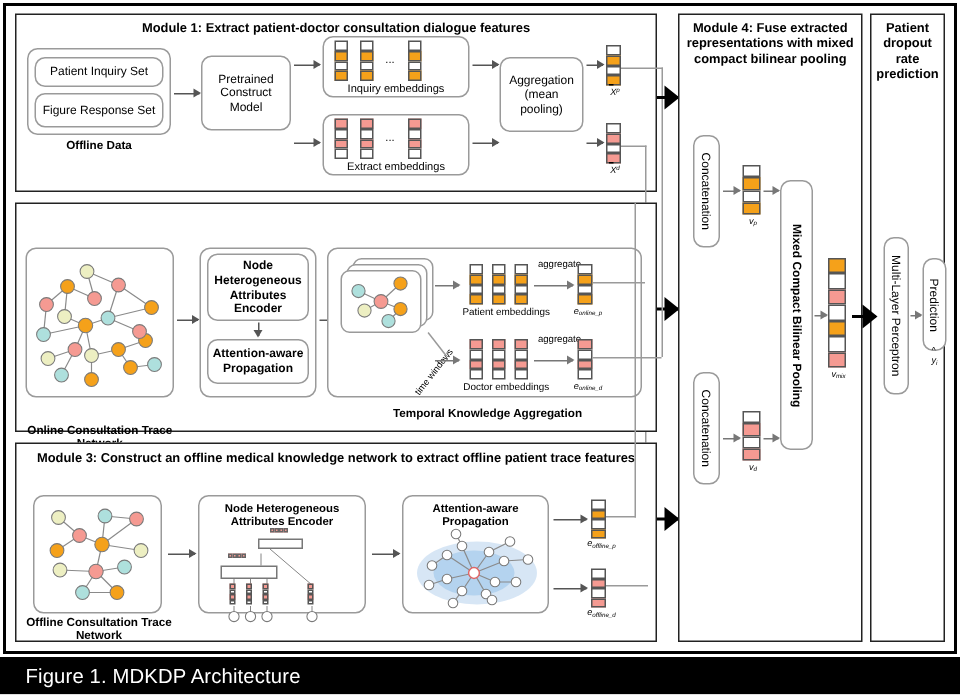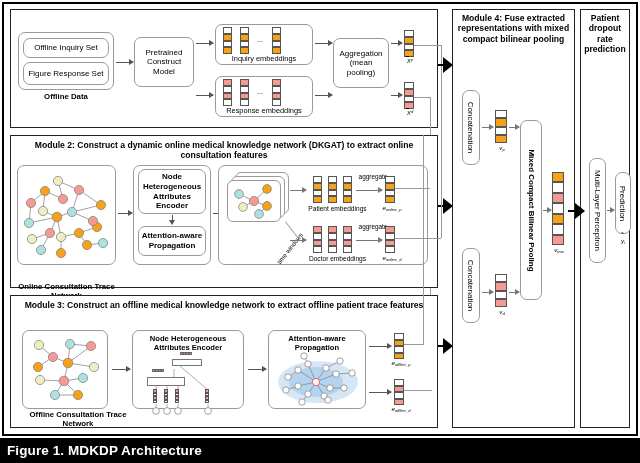--- a/index.html
+++ b/index.html
@@ -34,22 +34,22 @@
   .arrow::after{content:"";position:absolute;right:-1px;top:-2.6px;
     border-left:5px solid #555;border-top:3px solid transparent;border-bottom:3px solid transparent;}
   .arrow.thin::after{border-left-color:#777;}
   .arrow.big{background:#000;height:2px;}
   .arrow.big::after{border-left:10px solid #000;border-top:8px solid transparent;border-bottom:8px solid transparent;top:-7px;}
   .arrow-dn{position:absolute;width:1px;background:#555;}
   .arrow-dn::after{content:"";position:absolute;bottom:-1px;left:-2.6px;
     border-top:5px solid #555;border-left:3px solid transparent;border-right:3px solid transparent;}
   .line{position:absolute;background:#9a9a9a;}
 
-  .caption{position:absolute;left:0;background:#000;color:#fff;font-weight:bold;
-           font-size:13.5px;display:flex;align-items:center;padding-left:7px;box-sizing:border-box;letter-spacing:.1px;}
+  .caption{position:absolute;left:0;background:#000;color:#fff;font-weight:normal;
+           font-size:13.5px;display:flex;align-items:center;padding-left:17px;box-sizing:border-box;letter-spacing:.1px;}
 
   .ital{font-style:italic;}
   .sub{font-size:0.68em;vertical-align:-0.25em;font-style:italic;}
   .sup{font-size:0.68em;vertical-align:0.45em;font-style:italic;}
   .ovb{position:relative;}
   .ovb::before{content:"";position:absolute;left:-0.5px;right:1.5px;top:-1.5px;height:1px;background:#000;}
   .hatm{position:relative;}
   .hatm::before{content:"^";position:absolute;left:0;top:-6px;font-size:0.95em;}
 
   svg{position:absolute;overflow:visible;}
@@ -62,23 +62,24 @@
   .minibox{position:absolute;border:0.7px solid #777;background:#fff;box-sizing:border-box;}
 </style>
 </head>
 <body>
 
 <div id="page">
 
   <div class="frame" style="left:2px;top:2px;width:636px;height:434px;"></div>
 
   <div class="modbox" style="left:10px;top:9px;width:428px;height:119px;"></div>
+  <div class="mod-title" style="left:22px;top:13px;width:404px;">Module 1: Extract patient-doctor consultation dialogue features</div>
 
   <div class="rbox" style="left:18px;top:32px;width:96px;height:58px;"></div>
-  <div class="rbox-txt" style="left:23px;top:38px;width:86px;height:20px;">Offline Inquiry Set</div>
+  <div class="rbox-txt" style="left:23px;top:38px;width:86px;height:20px;">Patient Inquiry Set</div>
   <div class="rbox-txt" style="left:23px;top:62px;width:86px;height:23px;">Figure Response Set</div>
   <div class="lbl-b" style="left:14px;top:92px;width:104px;">Offline Data</div>
 
   <div class="arrow" style="left:116px;top:62px;width:17px;"></div>
 
   <div class="rbox-txt" style="left:134px;top:37px;width:60px;height:50px;">Pretrained Construct Model</div>
 
   <div class="arrow" style="left:196px;top:43px;width:17px;"></div>
   <div class="arrow" style="left:196px;top:95px;width:17px;"></div>
 
@@ -117,21 +118,21 @@
       <div class="cell c-p"></div>
       <div class="cell c-w"></div>
   </div>
   <div class="lbl" style="left:253px;top:88px;width:14px;">...</div>
   <div class="vec" style="left:272px;top:79px;width:9px;height:27px;">
     <div class="cell c-p"></div>
       <div class="cell c-w"></div>
       <div class="cell c-p"></div>
       <div class="cell c-w"></div>
   </div>
-  <div class="lbl" style="left:215px;top:107px;width:98px;">Response embeddings</div>
+  <div class="lbl" style="left:215px;top:107px;width:98px;">Extract embeddings</div>
 
   <div class="arrow" style="left:315px;top:43px;width:17px;"></div>
   <div class="arrow" style="left:315px;top:95px;width:17px;"></div>
 
   <div class="rbox-txt" style="left:333px;top:38px;width:56px;height:50px;">Aggregation (mean pooling)</div>
 
   <div class="arrow" style="left:391px;top:43px;width:11px;"></div>
   <div class="arrow" style="left:391px;top:95px;width:11px;"></div>
 
   <div class="vec" style="left:404px;top:30px;width:10px;height:27px;">
@@ -157,21 +158,20 @@
   <div class="line" style="left:414px;top:45px;width:28px;height:1px;"></div>
   <div class="line" style="left:441px;top:45px;width:1px;height:101px;"></div>
   <div class="line" style="left:414px;top:97px;width:17px;height:1px;"></div>
   <div class="line" style="left:430px;top:97px;width:1px;height:232px;"></div>
 
   <div class="arrow big" style="left:438px;top:64px;width:14px;"></div>
   <div class="arrow big" style="left:438px;top:205px;width:14px;"></div>
   <div class="arrow big" style="left:438px;top:345px;width:14px;"></div>
 
   <div class="modbox" style="left:10px;top:135px;width:428px;height:153px;"></div>
-  <div class="mod-title" style="left:20px;top:140px;width:408px;">Module 2: Construct a dynamic online medical knowledge network (DKGAT) to extract online consultation features</div>
 
   <div class="rbox" style="left:17px;top:165px;width:99px;height:100px;"></div>
   <svg style="left:17px;top:165px;" width="99" height="100" viewBox="0 0 99 100">
     <g class="ed">
       <line x1="14" y1="38" x2="28" y2="26"></line>
         <line x1="28" y1="26" x2="46" y2="34"></line>
       <line x1="46" y1="34" x2="41" y2="16"></line>
         <line x1="41" y1="16" x2="62" y2="25"></line>
       <line x1="62" y1="25" x2="84" y2="40"></line>
         <line x1="62" y1="25" x2="55" y2="47"></line>
@@ -309,20 +309,21 @@
   <div class="vec" style="left:385px;top:226px;width:10px;height:27px;">
     <div class="cell c-p"></div>
       <div class="cell c-w"></div>
       <div class="cell c-p"></div>
       <div class="cell c-w"></div>
   </div>
   <div class="lbl-s" style="left:372px;top:255px;width:40px;">
     <span class="ital">e</span><span class="sub">online_d</span>
   </div>
 
+  <div class="lbl-b" style="left:240px;top:271px;width:170px;">Temporal Knowledge Aggregation</div>
 
   <div class="line" style="left:395px;top:188px;width:35px;height:1px;"></div>
   <div class="line" style="left:395px;top:238px;width:46px;height:1px;"></div>
   <div class="line" style="left:441px;top:146px;width:1px;height:92px;"></div>
 
   <div class="modbox" style="left:10px;top:295px;width:428px;height:133px;"></div>
   <div class="mod-title" style="left:24px;top:300px;width:400px;">Module 3: Construct an offline medical knowledge network to extract offline patient trace features</div>
 
   <div class="rbox" style="left:22px;top:330px;width:86px;height:79px;"></div>
   <svg style="left:22px;top:330px;" width="86" height="79" viewBox="0 0 86 79">
@@ -349,21 +350,21 @@
       <circle cx="48" cy="14" r="4.6" fill="#AEE0DD"></circle>
         <circle cx="69" cy="16" r="4.6" fill="#F59A92"></circle>
       <circle cx="72" cy="37" r="4.6" fill="#EDEFC2"></circle>
         <circle cx="42" cy="51" r="4.8" fill="#F59A92"></circle>
       <circle cx="18" cy="50" r="4.6" fill="#EDEFC2"></circle>
         <circle cx="61" cy="48" r="4.6" fill="#AEE0DD"></circle>
       <circle cx="33" cy="65" r="4.6" fill="#AEE0DD"></circle>
         <circle cx="56" cy="65" r="4.6" fill="#F5A11A"></circle>
     </g>
   </svg>
-  <div class="lbl-b" style="left:28px;top:410px;width:100px;">Offline Consultation Trace Network</div>
+  <div class="lbl-b" style="left:16px;top:410px;width:100px;">Offline Consultation Trace Network</div>
 
   <div class="arrow" style="left:112px;top:369px;width:18px;"></div>
 
   <div class="rbox" style="left:132px;top:330px;width:112px;height:79px;"></div>
   <div class="lbl-b" style="left:136px;top:334px;width:104px;font-size:7.6px;">Node Heterogeneous Attributes Encoder</div>
 
   <div class="enc-cellrow" style="left:180px;top:352px;">
     <i></i>
       <i></i>
       <i></i>

